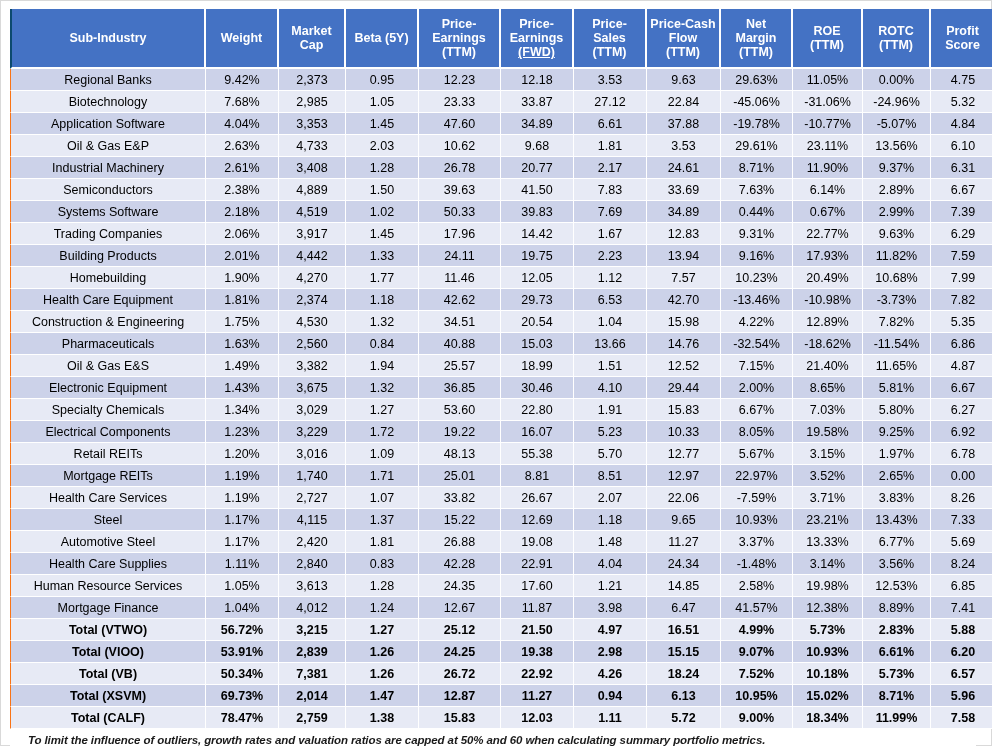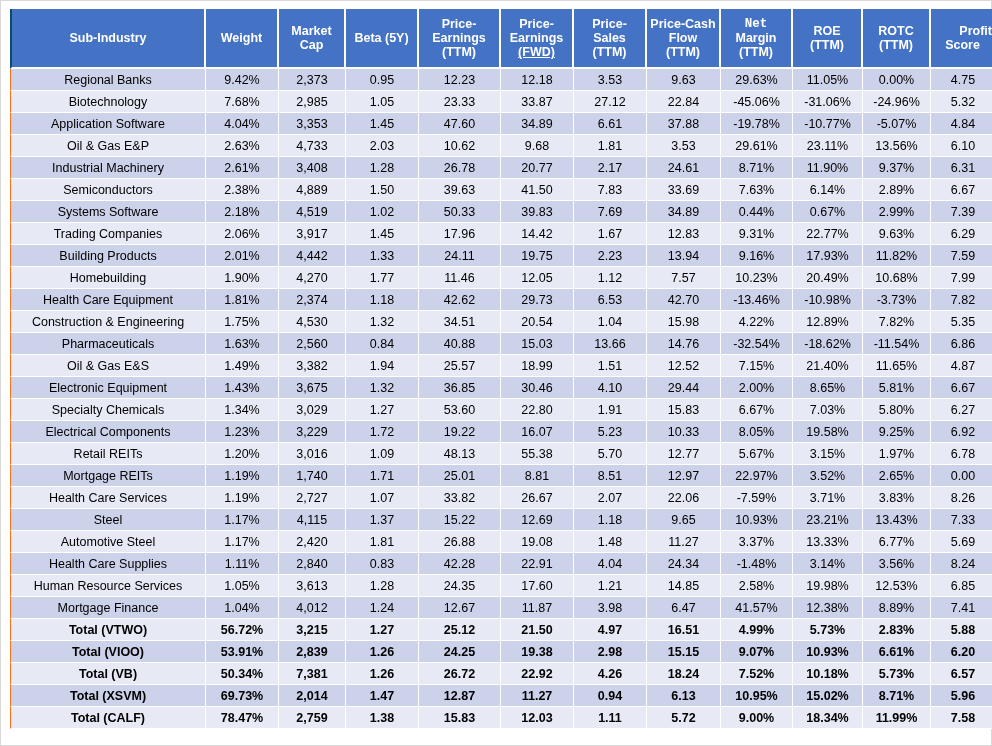--- a/index.html
+++ b/index.html
@@ -130,33 +130,33 @@
           <th>
             <span style="display: block;">Price-Sales</span>
             <span style="display: block;">(TTM)</span>
           </th>
           <th>
             <span style="display: block;">Price-Cash</span>
             <span style="display: block;">Flow</span>
             <span style="display: block;">(TTM)</span>
           </th>
           <th>
-            <span style="display: block; font-family: Liberation Mono, monospace;">Net</span>
+            <span style="display: block;">Net</span>
             <span style="display: block;">Margin</span>
             <span style="display: block;">(TTM)</span>
           </th>
           <th>
             <span style="display: block;">ROE (TTM)</span>
           </th>
           <th>
             <span style="display: block;">ROTC</span>
             <span style="display: block;">(TTM)</span>
           </th>
           <th>
-            <span style="display: block; text-align: right;">Profit</span>
+            <span style="display: block;">Profit</span>
             <span style="display: block;">Score</span>
           </th>
         </tr>
     </thead>
     <tbody>
         <tr class="band-a">
           <td>Regional Banks</td>
           <td>9.42%</td>
           <td>2,373</td>
           <td>0.95</td>
@@ -571,14 +571,15 @@
           <td>1.11</td>
           <td>5.72</td>
           <td>9.00%</td>
           <td>18.34%</td>
           <td>11.99%</td>
           <td>7.58</td>
         </tr>
       </tbody>
   </table>
 
+  <div class="footnote">To limit the influence of outliers, growth rates and valuation ratios are capped at 50% and 60 when calculating summary portfolio metrics.</div>
 
 </div>
 
 </body></html>

